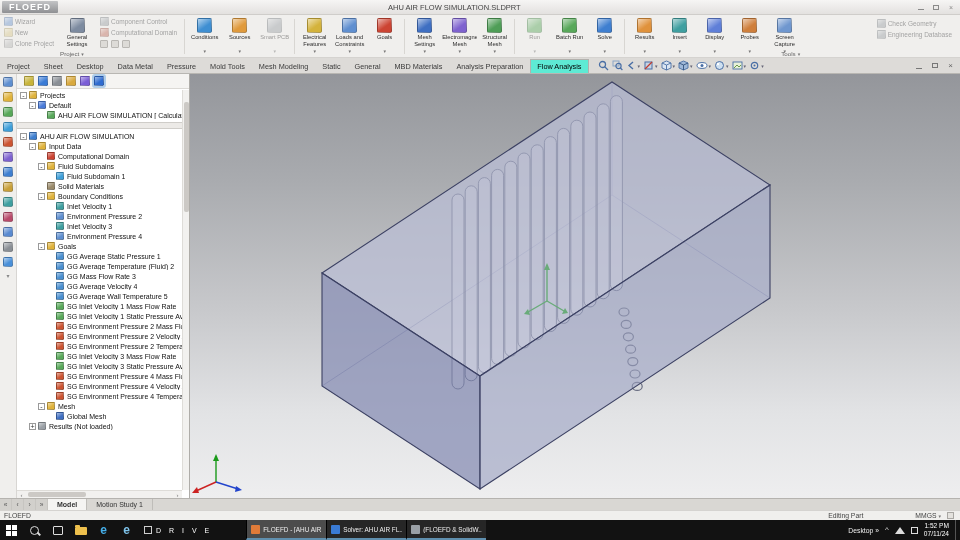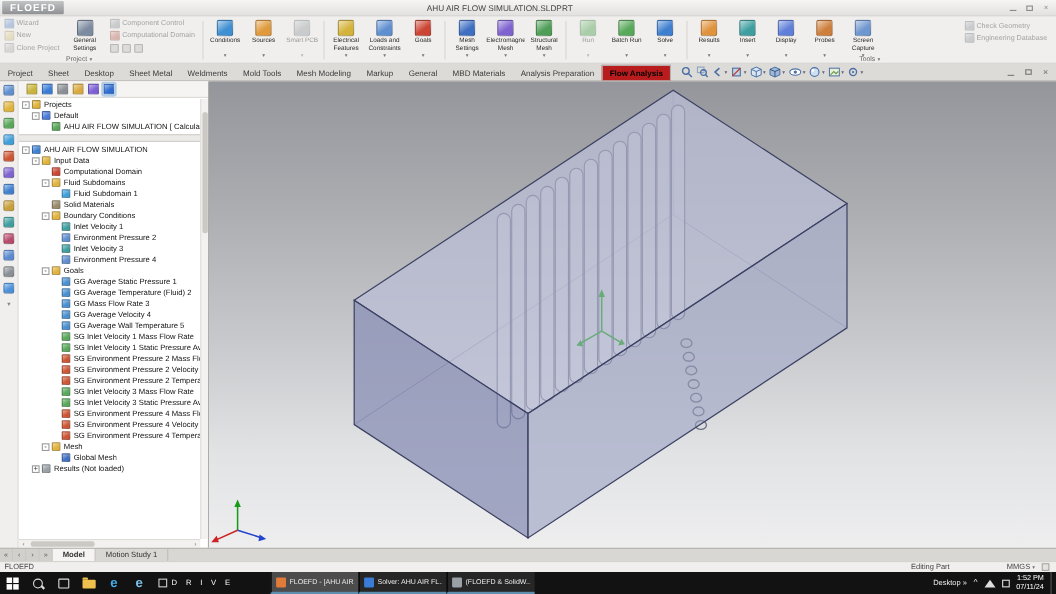--- a/index.html
+++ b/index.html
@@ -37,21 +37,21 @@
 .ricon{width:15px;height:15px;border-radius:2px;border:1px solid rgba(0,0,0,.22);background-image:linear-gradient(145deg,rgba(255,255,255,.62),rgba(255,255,255,0) 58%)}
 .rlabel{font-size:5.8px;line-height:1.18;height:14px;overflow:hidden;text-align:center;margin-top:1px;color:#2c2c2c;width:100%}
 .rarrow{font-size:5px;color:#777;line-height:6px}
 .rbtn.disabled{opacity:.45}
 .right-group{margin-left:auto;display:flex;flex-direction:column;padding:2px 4px 0 0}
 
 
 .tabrow{position:absolute;top:58px;left:0;right:0;height:16px;background:#dddbd8;border-bottom:1px solid #b8b6b2;display:flex;align-items:flex-end}
 .ctabs{display:flex;align-items:flex-end;height:100%}
 .ctab{padding:2px 6px 2px 6px;font-size:7.3px;color:#3a3a3a;border:1px solid transparent;border-bottom:none;white-space:nowrap}
-.ctab.active{background:#b91c1c;border-color:#b2b0ac;color:#000;font-weight:bold}
+.ctab.active{background:#5eead4;border-color:#b2b0ac;color:#000;font-weight:normal}
 .headsup{display:flex;align-items:center;gap:1px;margin-left:8px;height:100%}
 .hitem{display:flex;align-items:center;padding:0 1px}
 .hitem svg{display:block}
 .harrow{font-size:5px;color:#667;margin-left:1px}
 .doc-controls{margin-left:auto;display:flex;align-items:center;gap:5px;margin-right:4px;height:100%}
 .dc{width:11px;height:10px;display:flex;align-items:center;justify-content:center;color:#666;font-size:8px}
 .dc .sq{width:6px;height:5px;border:1px solid #777}
 .dc .mn{width:6px;height:1px;background:#777;margin-top:5px}
 
 
@@ -340,37 +340,37 @@
 
         <div class="ctab">
           <span>Sheet</span>
         </div>
 
         <div class="ctab">
           <span>Desktop</span>
         </div>
 
         <div class="ctab">
-          <span>Sheet Metal</span>
-        </div>
-
-        <div class="ctab">
-          <span>Weldments</span>
+          <span>Data Metal</span>
+        </div>
+
+        <div class="ctab">
+          <span>Pressure</span>
         </div>
 
         <div class="ctab">
           <span>Mold Tools</span>
         </div>
 
         <div class="ctab">
           <span>Mesh Modeling</span>
         </div>
 
         <div class="ctab">
-          <span>Markup</span>
+          <span>Static</span>
         </div>
 
         <div class="ctab">
           <span>General</span>
         </div>
 
         <div class="ctab">
           <span>MBD Materials</span>
         </div>
 

